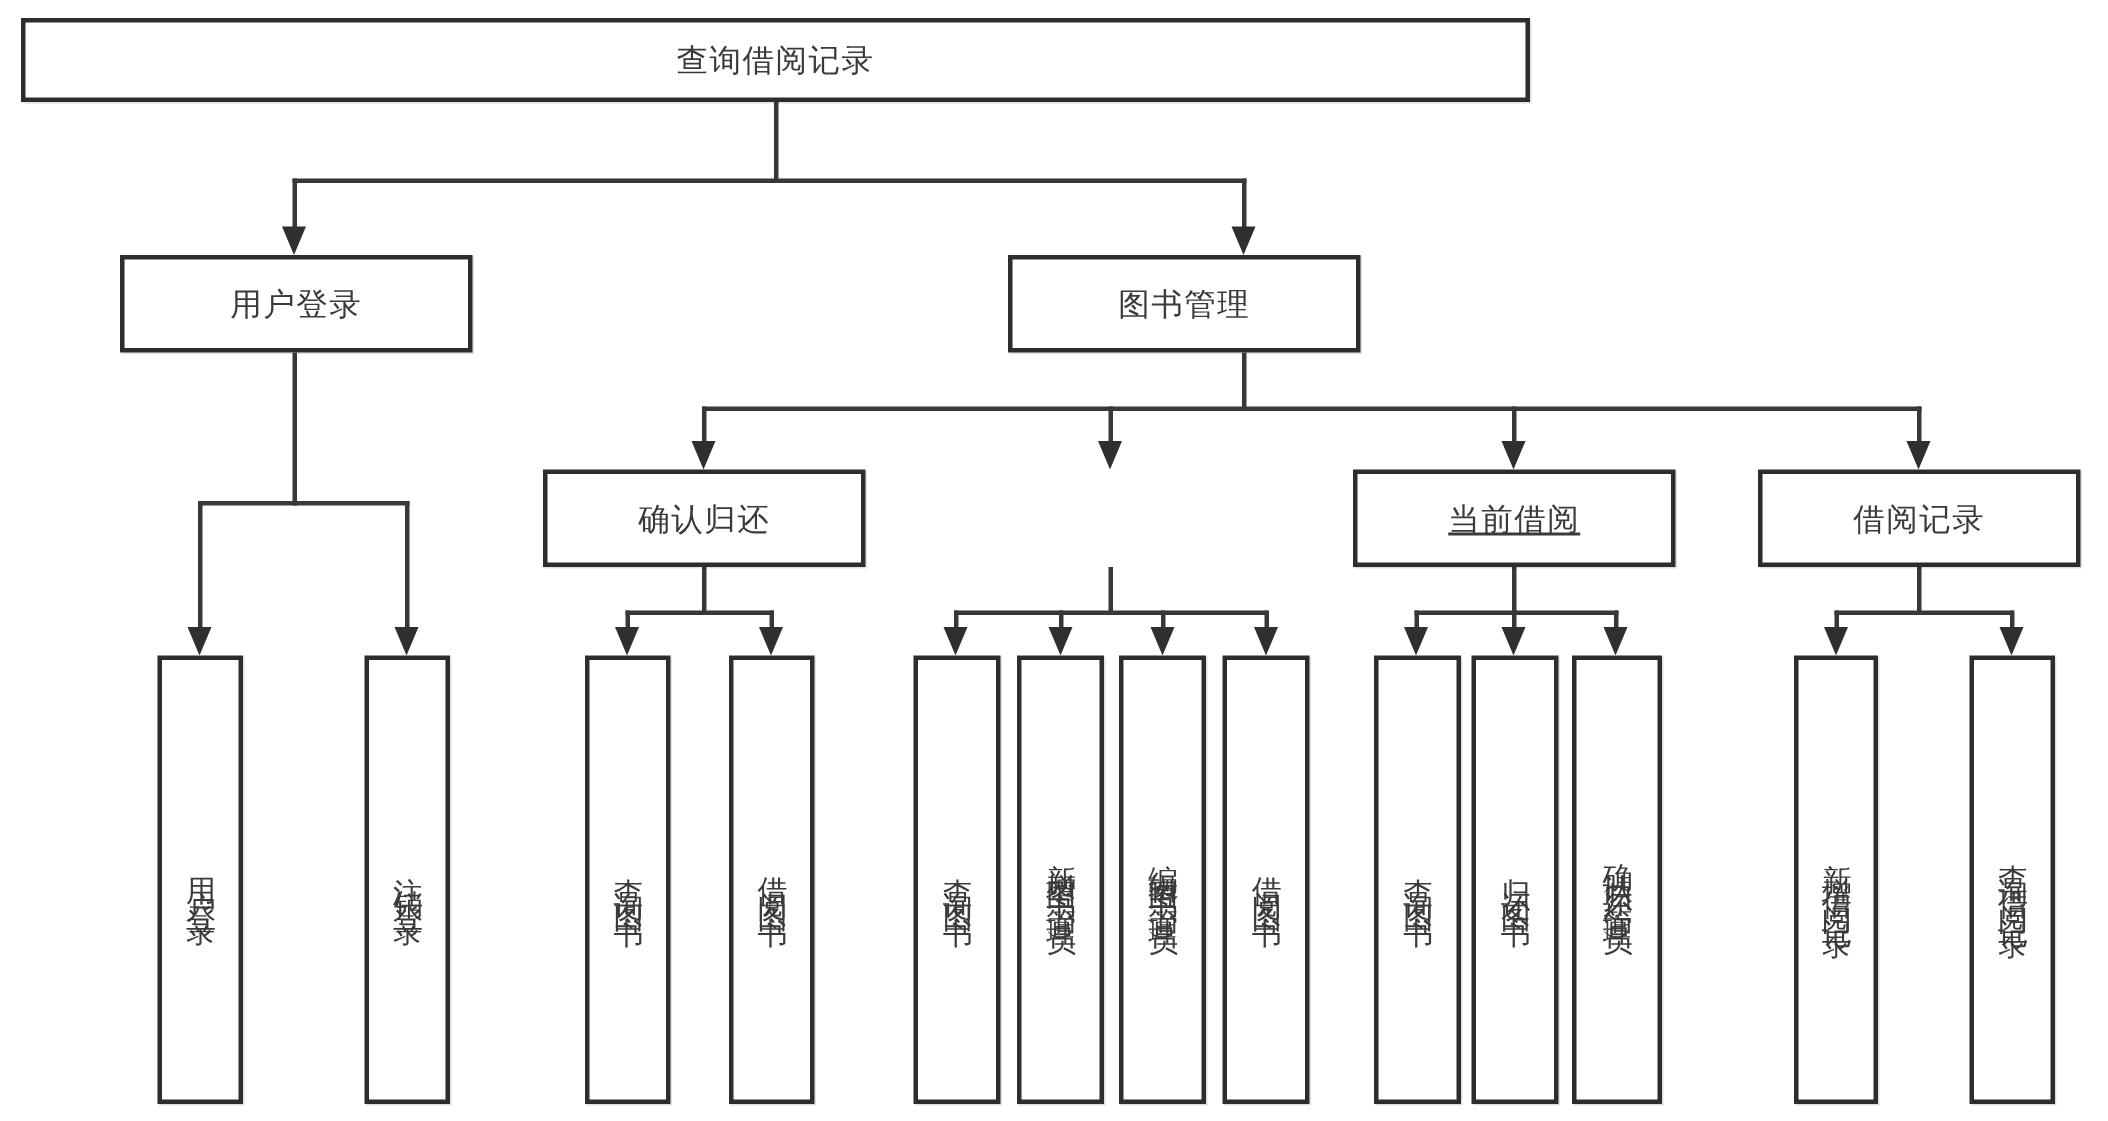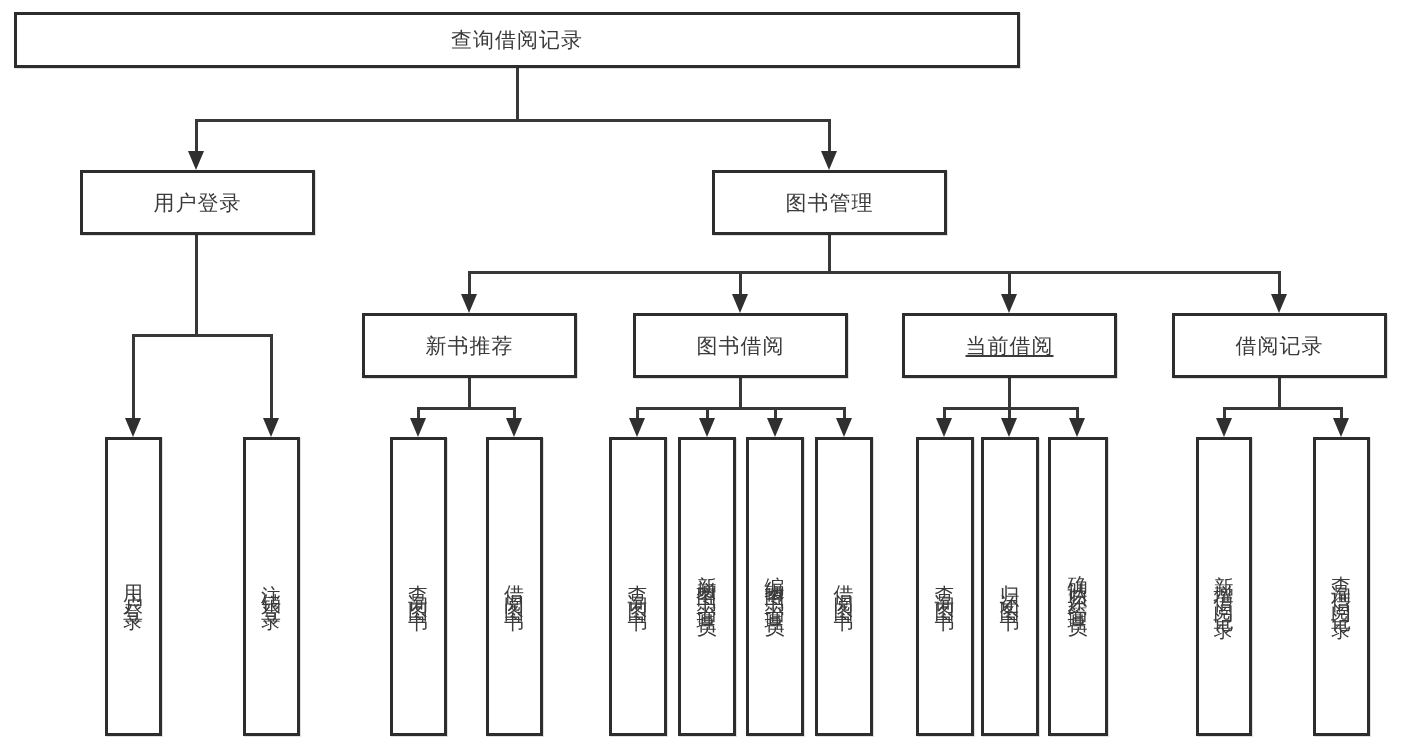--- a/index.html
+++ b/index.html
@@ -69,29 +69,26 @@
 
 <div id="stage">
 
   <div class="node" style="left:14px; top:12px; width:1006px; height:56px;">
     <span>查询借阅记录</span>
   </div>
 
   <div class="node" style="left:80px; top:170px; width:235px; height:65px;">
     <span>用户登录</span>
   </div>
-  <div class="node" style="left:712px; top:170px; width:235px; height:65px;">
+  <div class="node" style="left:672px; top:170px; width:235px; height:65px;">
     <span>图书管理</span>
   </div>
 
   <div class="node" style="left:362px; top:313px; width:215px; height:65px;">
-    <span>新书推荐</span>
-  </div>
-  <div class="node" style="left:633px; top:313px; width:215px; height:65px;">
-    <span>图书借阅</span>
+    <span>确认归还</span>
   </div>
   <div class="node" style="left:902px; top:313px; width:215px; height:65px;text-decoration:underline;">
     <span>当前借阅</span>
   </div>
   <div class="node" style="left:1172px; top:313px; width:215px; height:65px;">
     <span>借阅记录</span>
   </div>
 
   <div class="node leaf" style="left:105px; top:437px; width:57px; height:299px;">
     <span class="vtext">用户登录</span>

